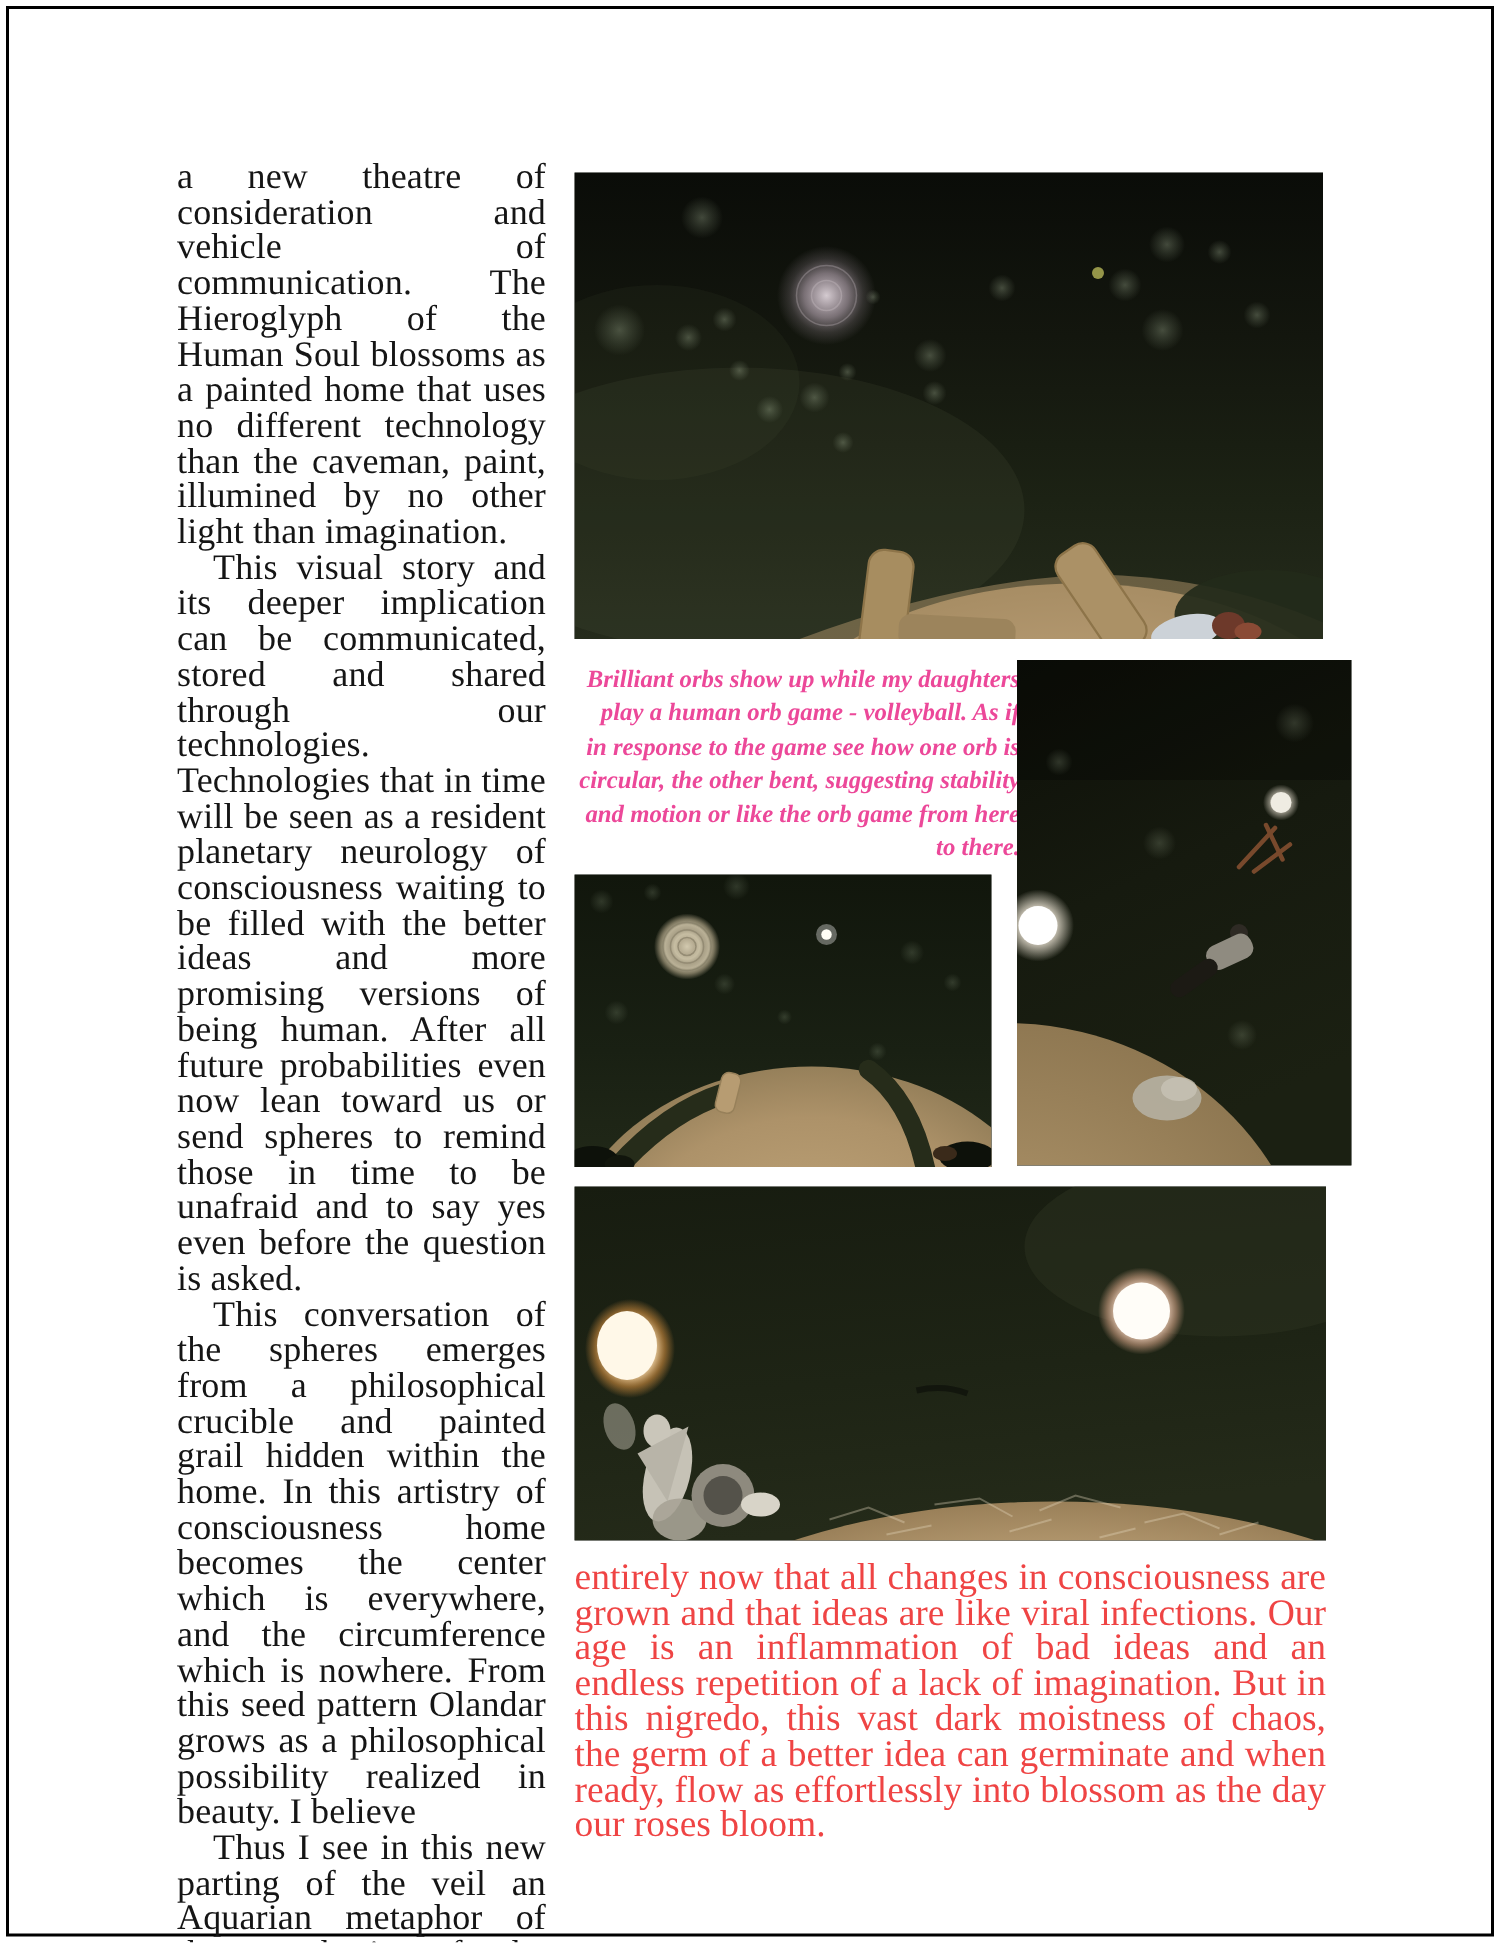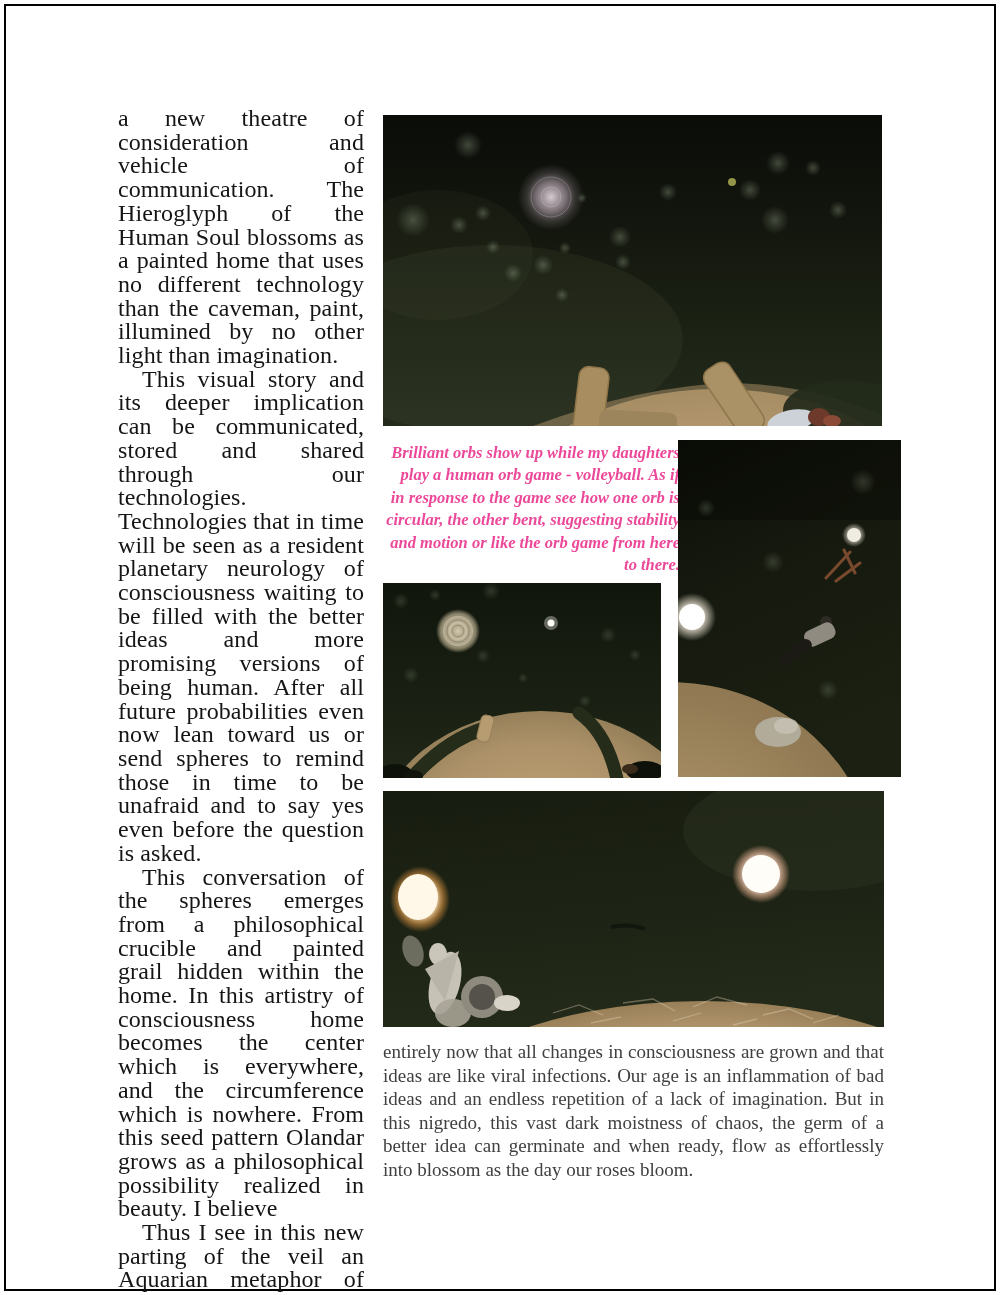--- a/index.html
+++ b/index.html
@@ -24,21 +24,21 @@
   .photo-right  { left:678px; top:440px; width:223px; height:337px; }
   .photo-mid    { left:383px; top:583px; width:278px; height:195px; }
   .photo-bottom { left:383px; top:791px; width:501px; height:236px; }
   .caption {
     position:absolute; left:383px; top:442px; width:297px;
     font-size:16.5px; line-height:22.4px; font-weight:bold; font-style:italic;
     color:#ec4899; text-align:right;
   }
   .bottom-par {
     position:absolute; left:383px; top:1040px; width:501px;
-    font-size:19px; line-height:23.6px; color:#404040; text-align:justify;
+    font-size:25px; line-height:23.6px; color:#ef4444; text-align:justify;
   }
   .bottom-par p { margin:0; }
 </style>
 </head>
 <body>
 
 <div class="page">
   <div class="frame"></div>
 
   <div class="left-col">

